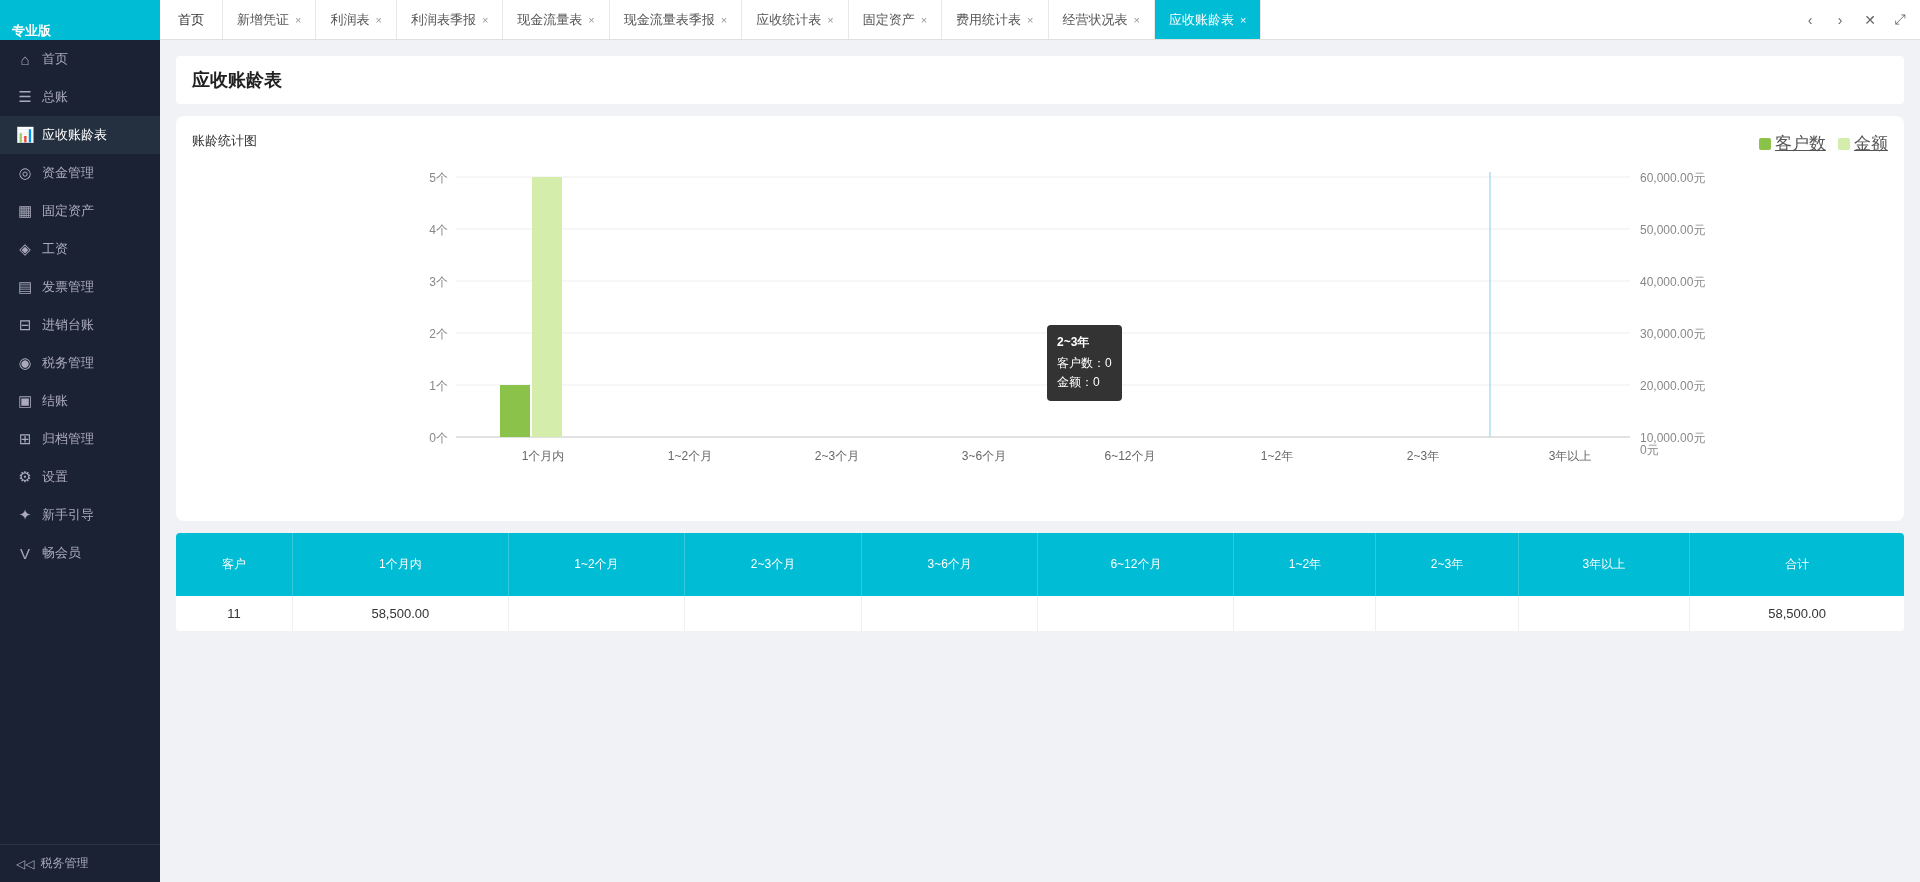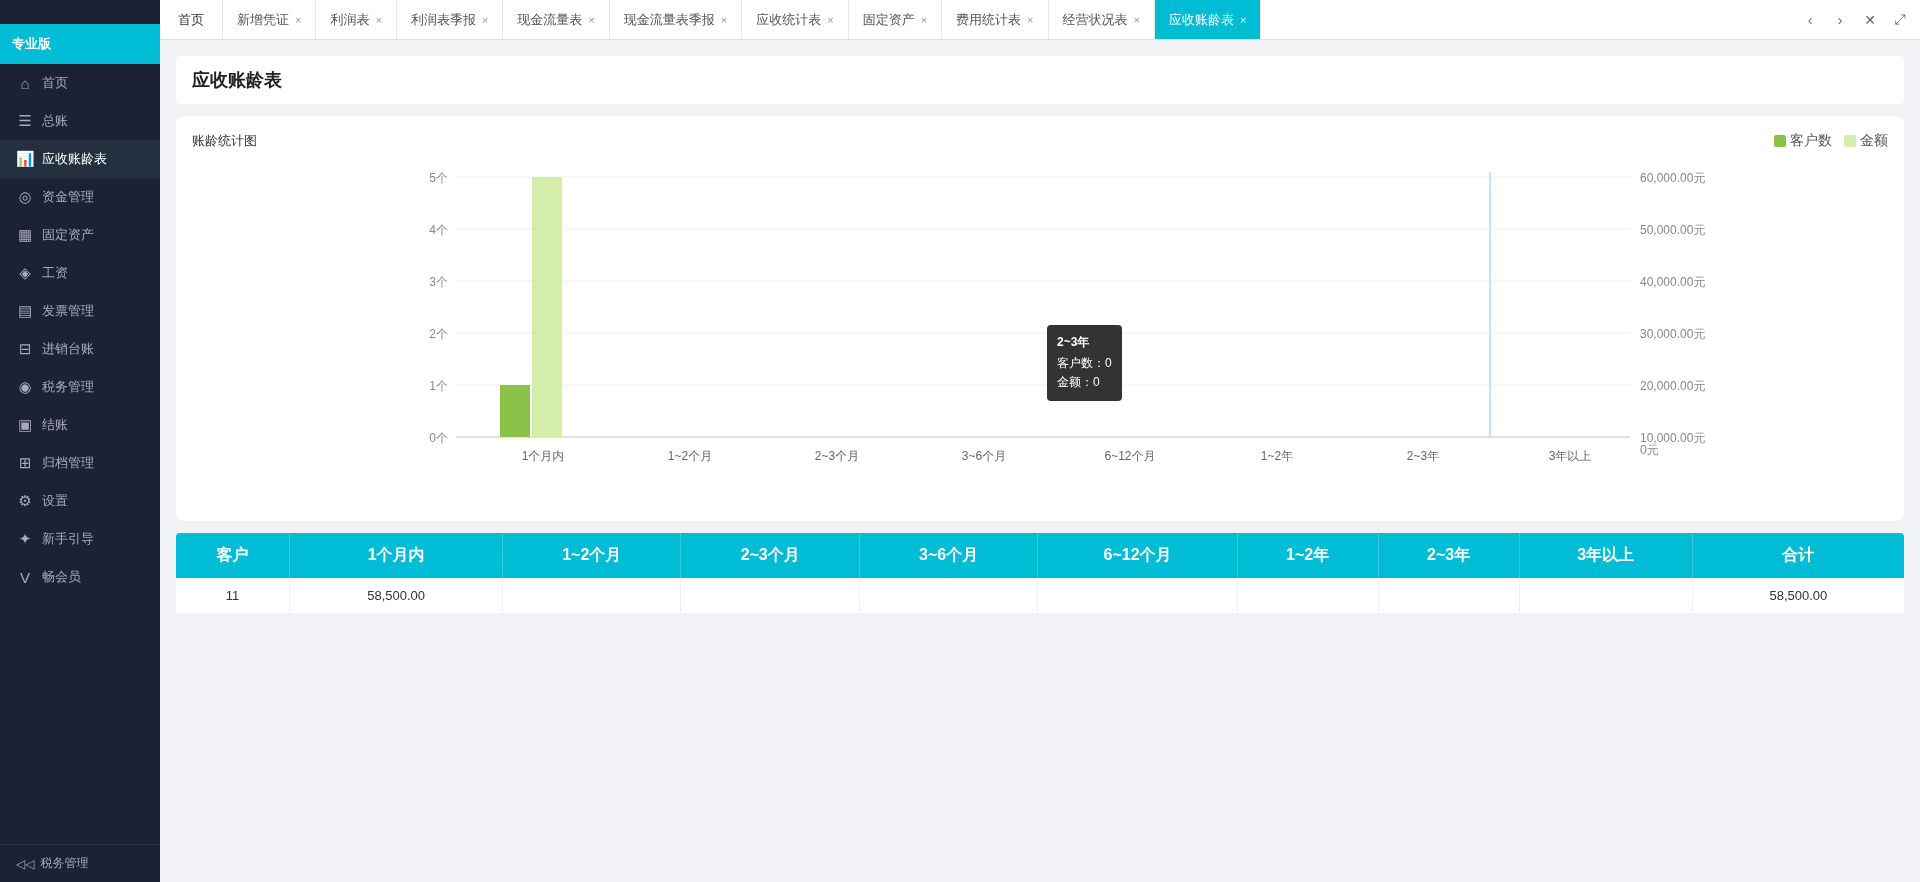--- a/index.html
+++ b/index.html
@@ -12,26 +12,25 @@
       background: #1a2233;
       color: #ccc;
       display: flex;
       flex-direction: column;
       height: 100%;
     }
     .sidebar-logo {
       background: #00bcd4;
       height: 40px;
       display: flex;
-      align-items: center;
+      align-items: flex-end;
       padding: 0 12px;
       color: white;
       font-size: 13px;
       font-weight: bold;
-      margin-top: 24px;
     }
     .sidebar-item {
       display: flex;
       align-items: center;
       padding: 10px 16px;
       cursor: pointer;
       color: #aab;
       font-size: 13px;
       gap: 8px;
     }
@@ -144,37 +143,37 @@
     .chart-container {
       background: white;
       border-radius: 8px;
       padding: 16px;
       margin-bottom: 12px;
       position: relative;
     }
     .chart-title { font-size: 13px; color: #333; margin-bottom: 12px; }
     .chart-legend {
       position: absolute; top: 16px; right: 16px;
-      display: flex; align-items: center; gap: 12px; font-size: 14px; color: #555;
+      display: flex; align-items: center; gap: 12px; font-size: 17px; color: #555; text-decoration: underline;
     }
     .legend-item { display: flex; align-items: center; gap: 4px; }
     .legend-dot { width: 12px; height: 12px; border-radius: 2px; }
 
     
     .chart-svg-wrap { width: 100%; overflow: hidden; }
 
     
     .data-table { width: 100%; border-collapse: collapse; background: white; border-radius: 4px; overflow: hidden; }
     .data-table th {
-      background: #00bcd4; color: white; padding: 12px 8px; text-align: center;
-      font-size: 16px; font-weight: bold; border-right: 1px solid rgba(255,255,255,0.2);
+      background: #00bcd4; color: white; padding: 23px 8px; text-align: center;
+      font-size: 12px; font-weight: normal; border-right: 1px solid rgba(255,255,255,0.2);
     }
     .data-table th:last-child { border-right: none; }
     .data-table td {
-      padding: 10px 16px; text-align: center; font-size: 13px; color: #333;
+      padding: 10px 8px; text-align: center; font-size: 13px; color: #333;
       border-bottom: 1px solid #f0f0f0; border-right: 1px solid #f0f0f0;
     }
     .data-table td:last-child { border-right: none; }
     .data-table tr:last-child td { border-bottom: none; }
     .data-table .total-row td { font-weight: bold; background: #fafff7; }
     .total-icon { color: #8bc34a; margin-right: 4px; font-size: 11px; }
 
     
     .chart-tooltip {
       background: #333; color: white; padding: 8px 10px; border-radius: 4px;

